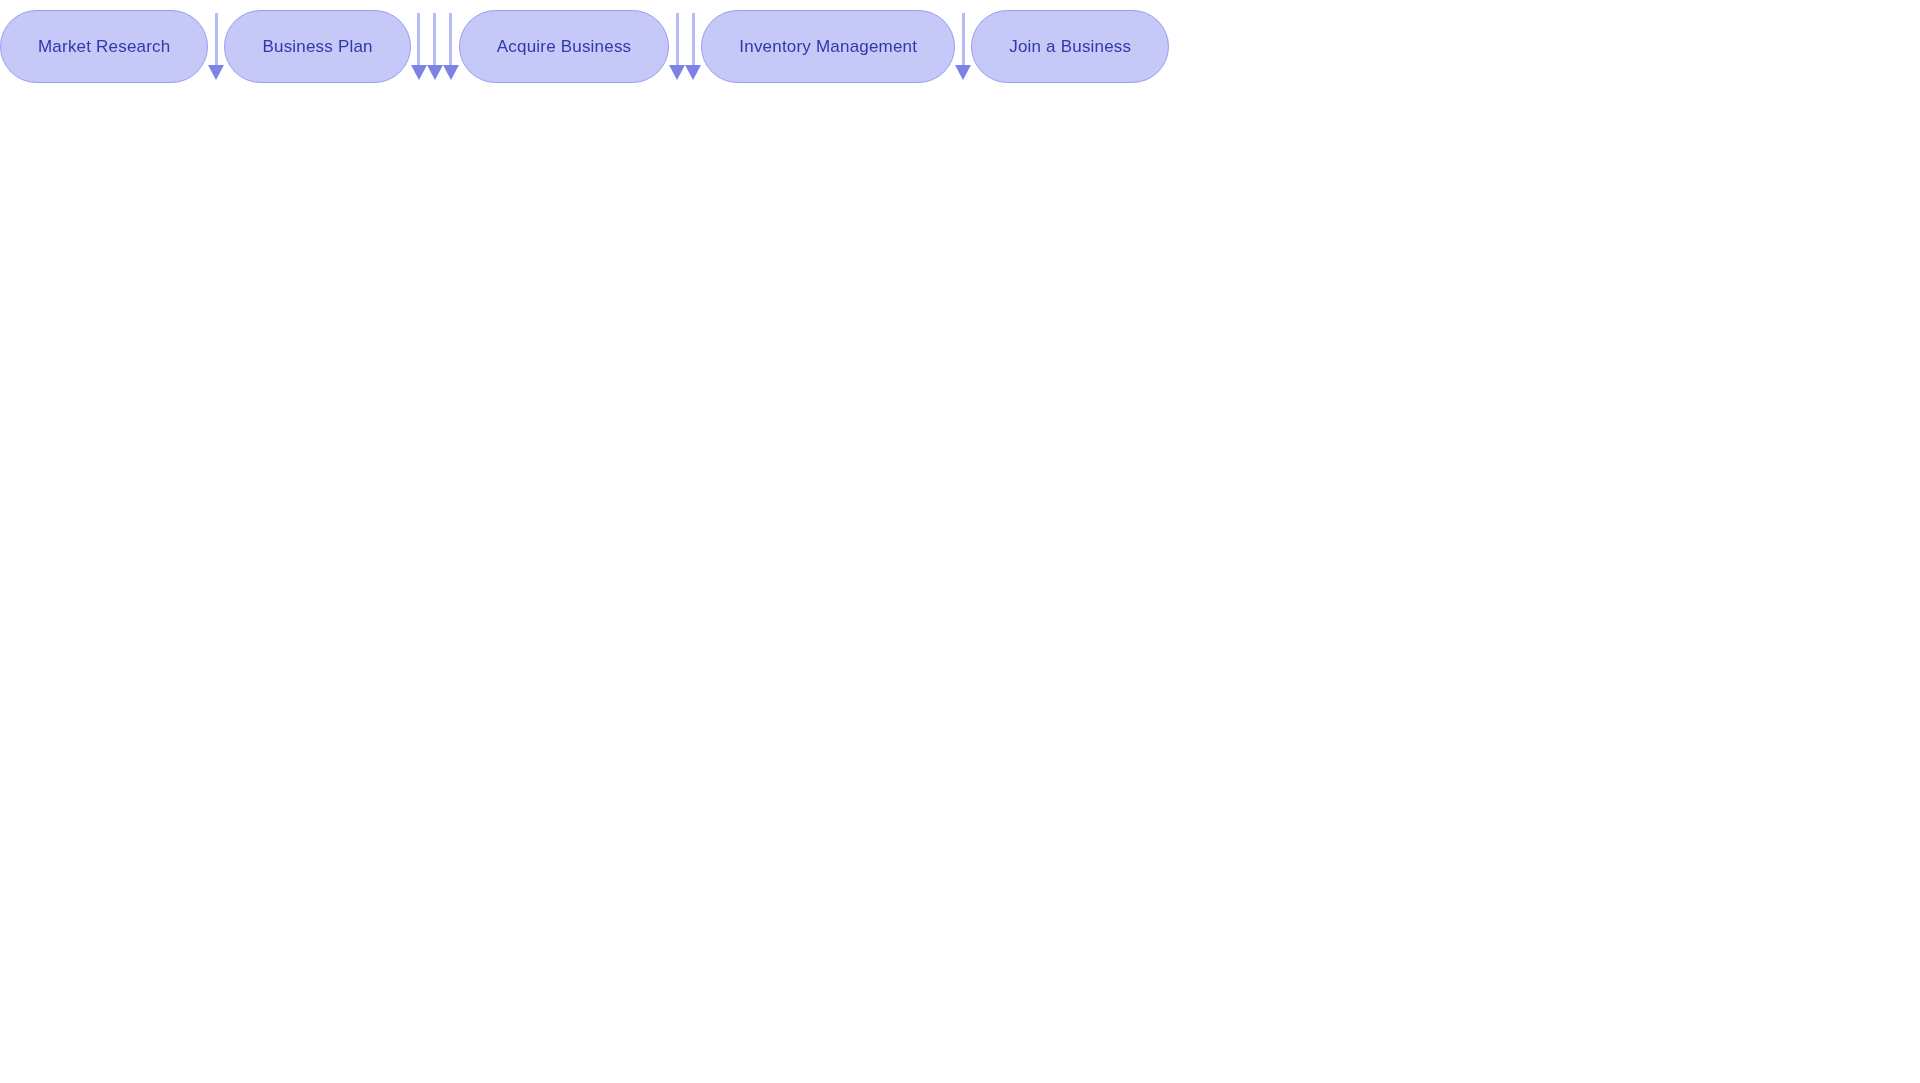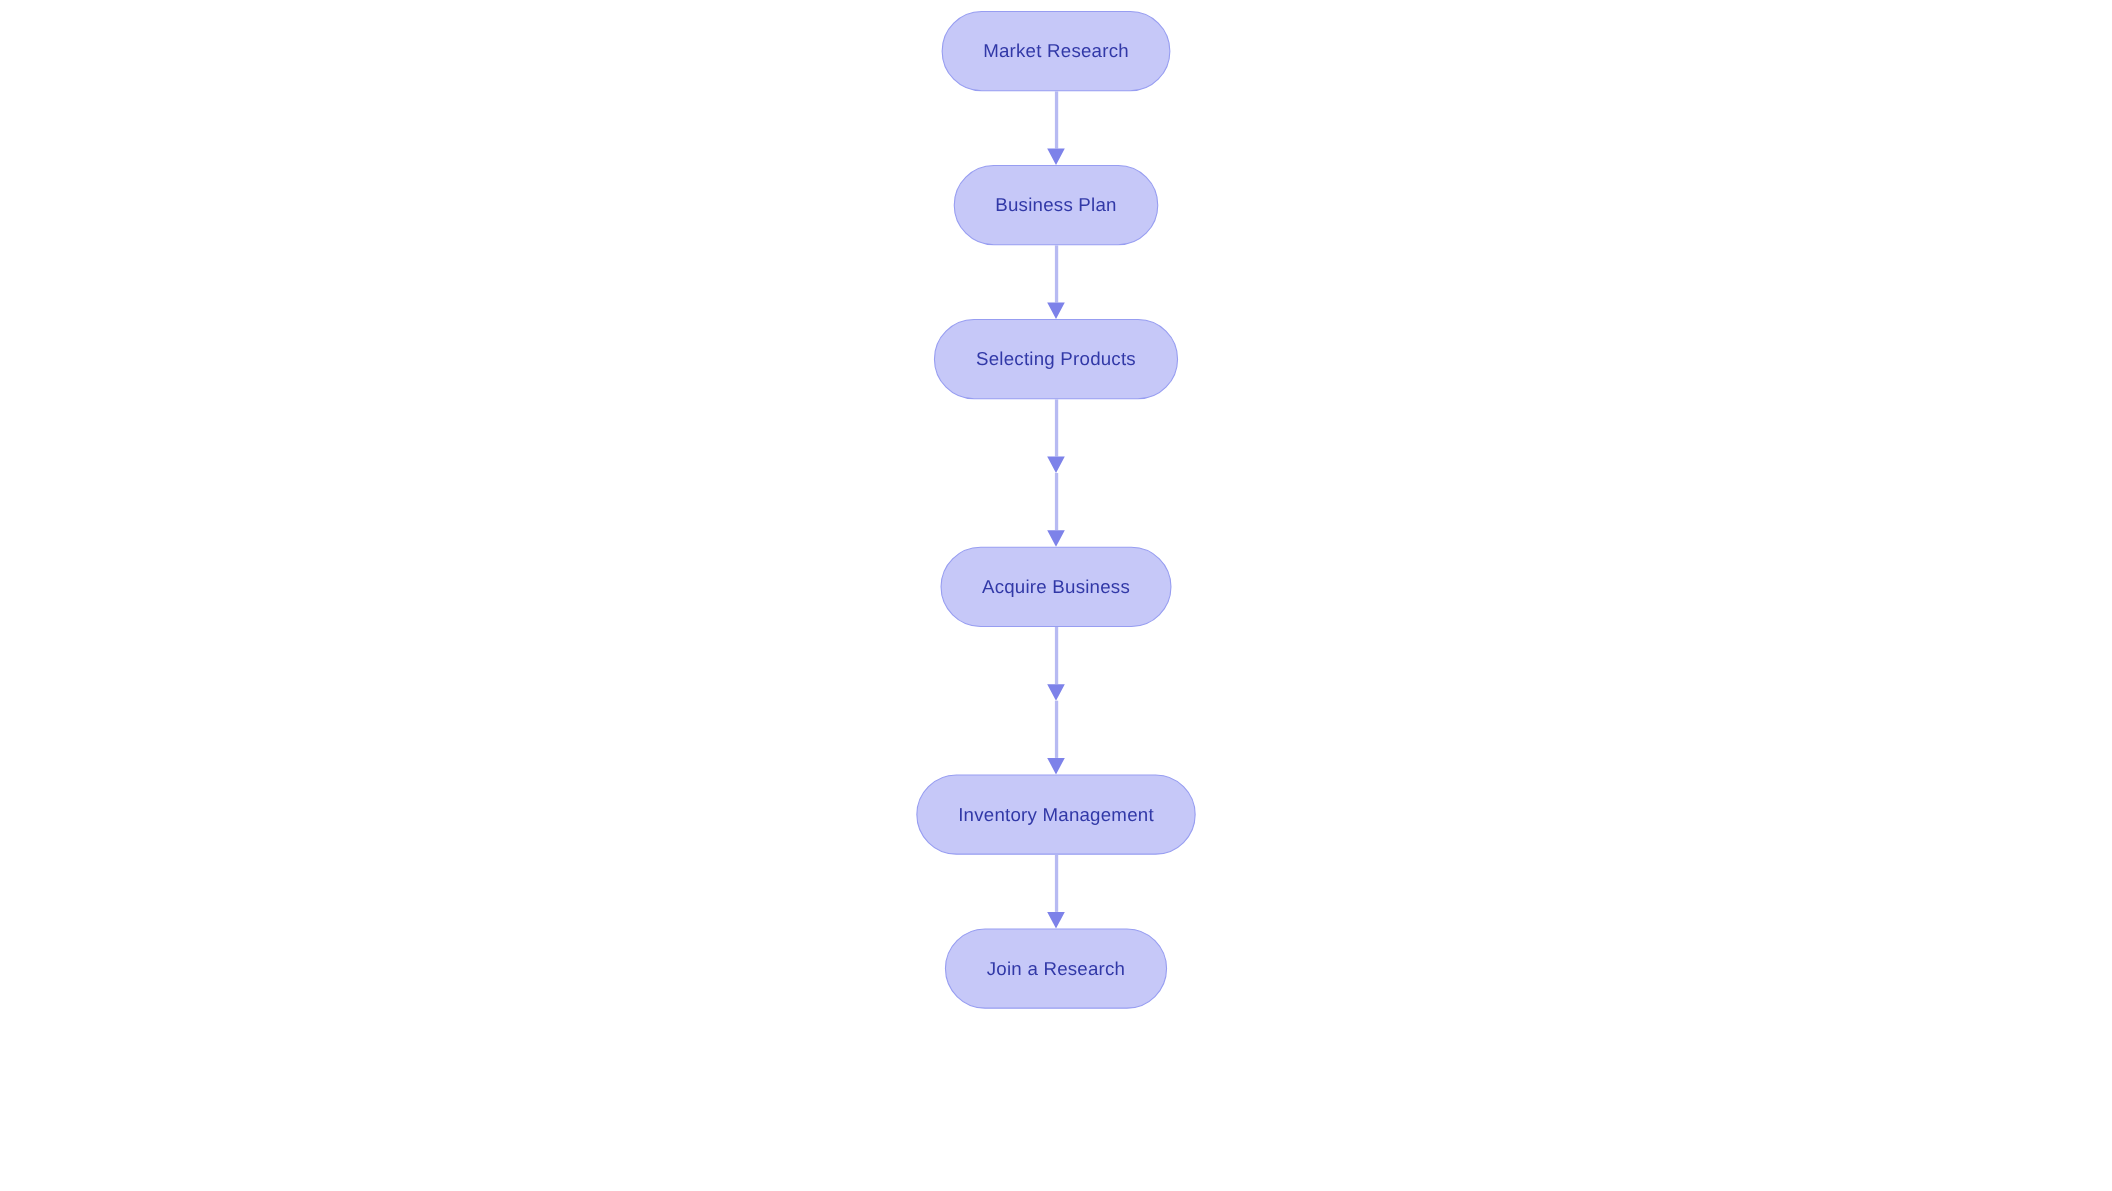--- a/index.html
+++ b/index.html
@@ -15,21 +15,21 @@
   }
   .canvas {
     width: 1920px;
     height: 1083px;
     position: relative;
   }
   .flow {
     width: 100%;
     padding-top: 10px;
     display: flex;
-    flex-direction: column;
+    flex-direction: row;
     align-items: center;
   }
   .node {
     box-sizing: border-box;
     height: 73px;
     min-width: 160px;
     padding: 0 37px;
     background: var(--node-fill, #c6c8f8);
     border: 1.5px solid var(--node-border, #979df1);
     border-radius: 36.5px;
@@ -82,23 +82,20 @@
 
     <div class="node">
       <span class="node-label">Business Plan</span>
     </div>
 
     <div class="arrow">
       <div class="arrow-shaft"></div>
       <div class="arrow-head"></div>
     </div>
 
-    <div class="node">
-      <span class="node-label">Selecting Products</span>
-    </div>
 
     <div class="arrow">
       <div class="arrow-shaft"></div>
       <div class="arrow-head"></div>
     </div>
 
 
     <div class="arrow">
       <div class="arrow-shaft"></div>
       <div class="arrow-head"></div>
@@ -122,17 +119,17 @@
     <div class="node">
       <span class="node-label">Inventory Management</span>
     </div>
 
     <div class="arrow">
       <div class="arrow-shaft"></div>
       <div class="arrow-head"></div>
     </div>
 
     <div class="node">
-      <span class="node-label">Join a Research</span>
+      <span class="node-label">Join a Business</span>
     </div>
 
   </div>
 </div>
 
 </body></html>

